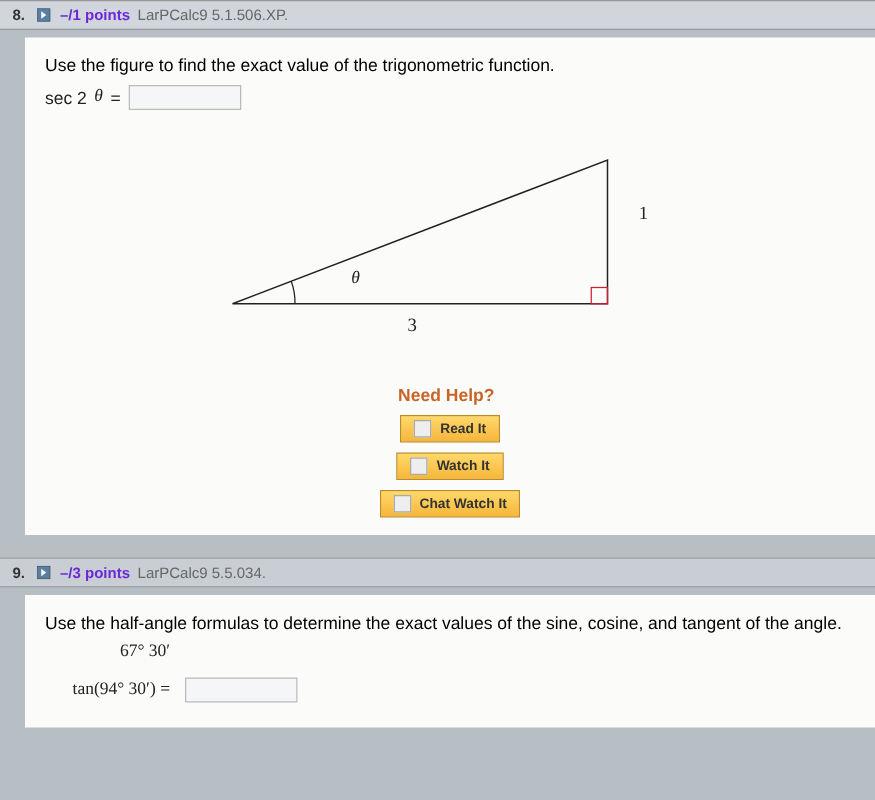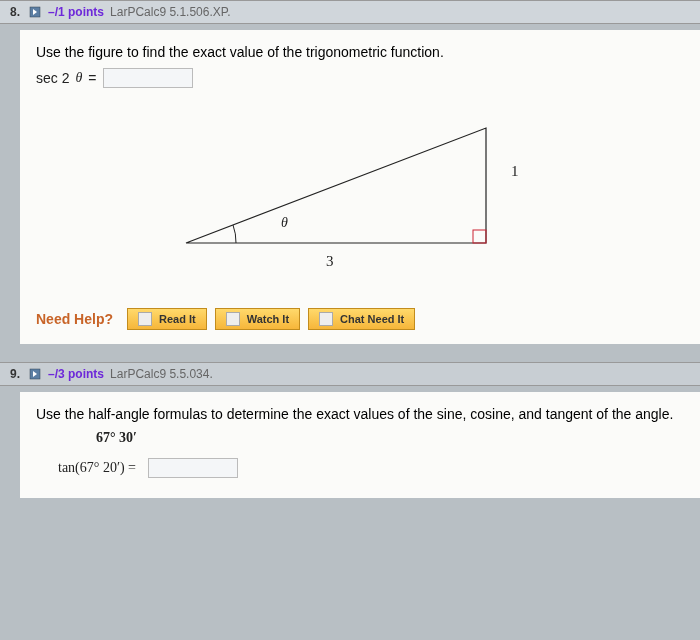--- a/index.html
+++ b/index.html
@@ -96,20 +96,21 @@
       color: #222;
     }
     .fig-label.side1 { left: 415px; top: 65px; }
     .fig-label.side3 { left: 230px; top: 155px; }
     .fig-label.angle { left: 185px; top: 117px; font-style: italic; font-size: 14px;}
     .help-row {
       display: flex;
       align-items: center;
       gap: 8px;
       margin-top: 14px;
+      flex-direction: column;
     }
     .need-help {
       color: #c86428;
       font-weight: bold;
       font-size: 14px;
       margin-right: 6px;
     }
     .help-btn {
       display: inline-flex;
       align-items: center;
@@ -136,21 +137,20 @@
       display: inline-block;
       width: 106px;
       text-align: right;
       padding-right: 6px;
       font-size: 14px;
     }
     .q9-body .expr-row { margin: 6px 0; }
     .angle-line {
       margin: 2px 0 12px 60px;
       font-size: 14px;
-      font-weight: bold;
     }
   </style>
 </head>
 <body>
 
 <div class="page-pad">
 
   <div class="problem-header">
     <span class="qnum">8.</span>
     <span class="diamond-icon">
@@ -188,21 +188,21 @@
       <button class="help-btn">
         <span class="sq"></span>
         <span>Read It</span>
       </button>
       <button class="help-btn">
         <span class="sq"></span>
         <span>Watch It</span>
       </button>
       <button class="help-btn">
         <span class="sq"></span>
-        <span>Chat Need It</span>
+        <span>Chat Watch It</span>
       </button>
     </div>
   </div>
 
   <div class="problem-header darker">
     <span class="qnum">9.</span>
     <span class="diamond-icon">
       <svg width="12" height="12" viewBox="0 0 12 12">
           <rect x="1" y="1" width="10" height="10" fill="#5b7ea3" stroke="#345" stroke-width="0.5"></rect>
           <path d="M4 3 L8 6 L4 9 Z" fill="#fff"></path>
@@ -210,18 +210,18 @@
     </span>
     <span class="points">–/3 points</span>
     <span class="ref">LarPCalc9 5.5.034.</span>
   </div>
 
   <div class="problem-body q9-body">
     <div class="instruction">Use the half-angle formulas to determine the exact values of the sine, cosine, and tangent of the angle.</div>
     <div class="angle-line deg">67° 30′</div>
 
     <div class="expr-row">
-      <span class="sub-label deg">tan(67° 20′) = </span>
+      <span class="sub-label deg">tan(94° 30′) = </span>
       <input type="text" class="answer-input" style="">
     </div>
   </div>
 
 </div>
 
 </body></html>

